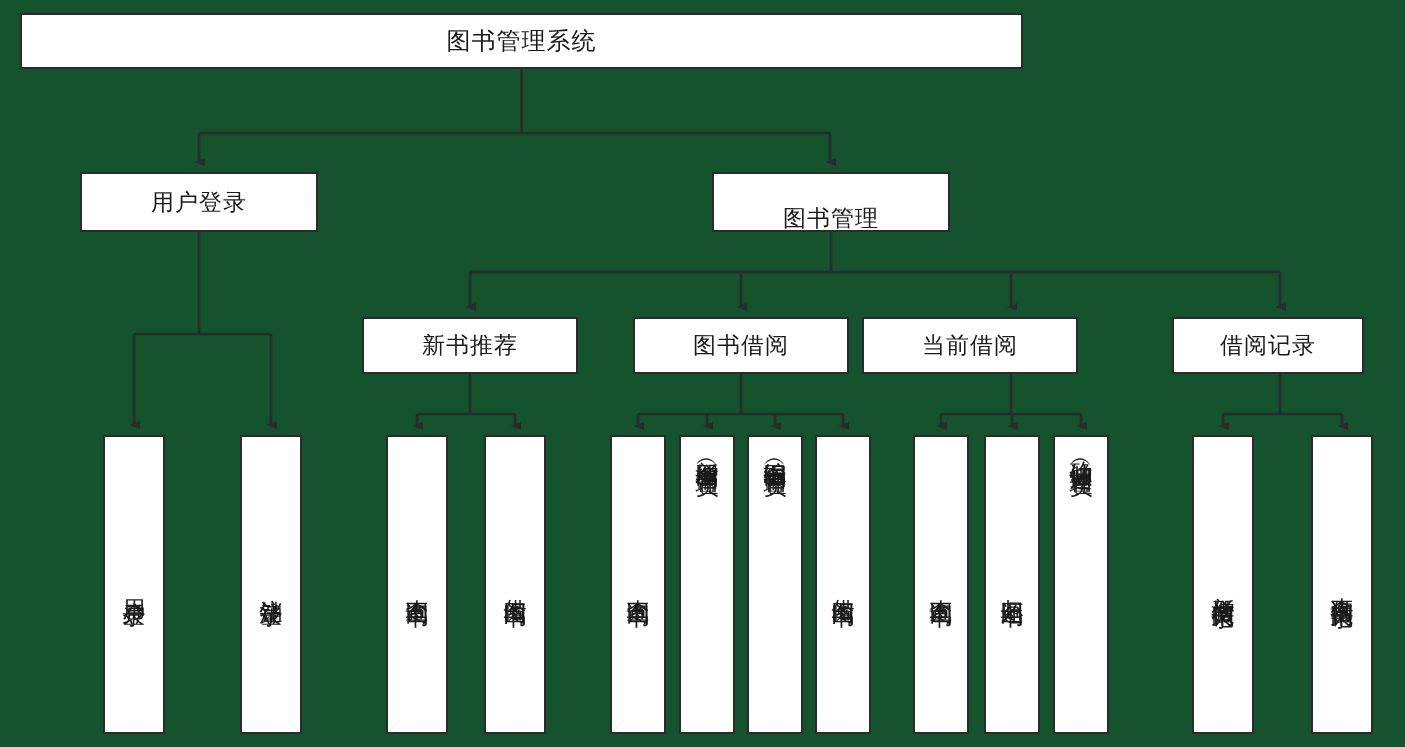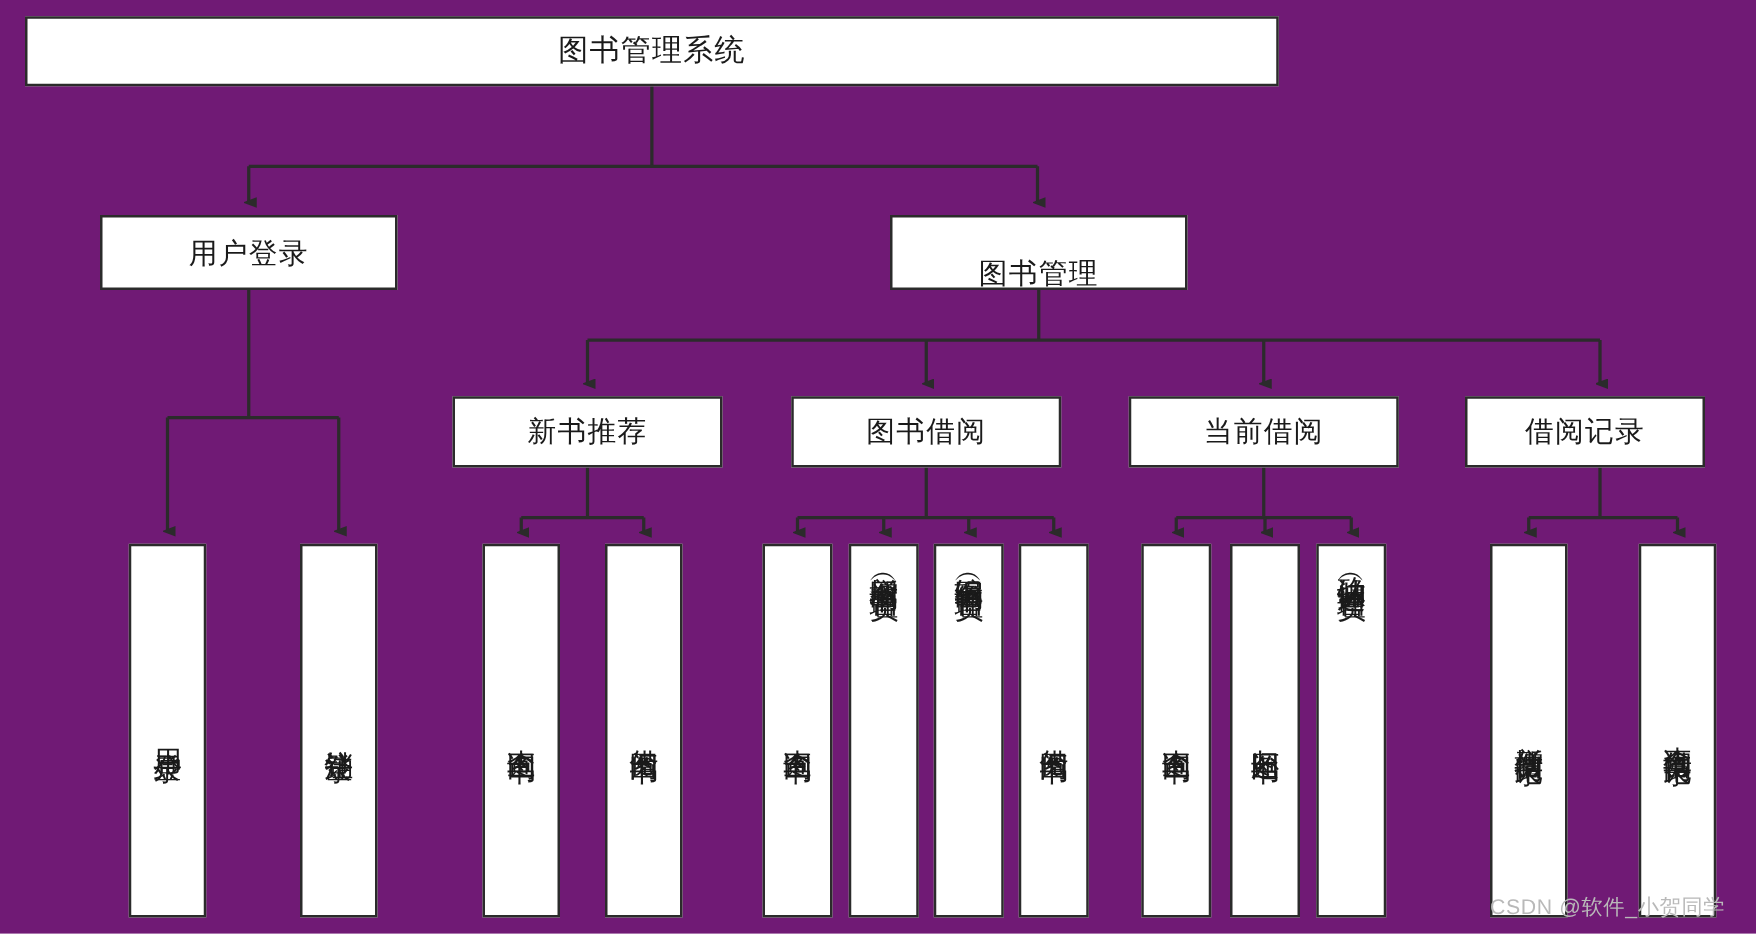--- a/index.html
+++ b/index.html
@@ -8,21 +8,21 @@
     padding: 0;
     background: #ffffff;
   }
   body {
     font-family: "Liberation Sans", "DejaVu Sans", sans-serif;
   }
   #canvas {
     position: relative;
     width: 1405px;
     height: 747px;
-    background: #701a75;
+    background: #14532d;
     overflow: hidden;
   }
   svg.edges {
     position: absolute;
     left: 0;
     top: 0;
     width: 1405px;
     height: 747px;
     pointer-events: none;
   }
@@ -139,21 +139,21 @@
   <div class="node h" style="left:712px; top:172px; width:238px; height:60px;align-items:flex-end;">
     <span class="label-h">图书管理</span>
   </div>
 
   <div class="node h" style="left:362px; top:317px; width:216px; height:57px;">
     <span class="label-h">新书推荐</span>
   </div>
   <div class="node h" style="left:633px; top:317px; width:216px; height:57px;">
     <span class="label-h">图书借阅</span>
   </div>
-  <div class="node h" style="left:903px; top:317px; width:216px; height:57px;">
+  <div class="node h" style="left:862px; top:317px; width:216px; height:57px;">
     <span class="label-h">当前借阅</span>
   </div>
   <div class="node h" style="left:1172px; top:317px; width:192px; height:57px;">
     <span class="label-h">借阅记录</span>
   </div>
 
   <div class="node v center" style="left:103px; top:435px; width:62px; height:299px;">
     <span class="label-v">用户登录</span>
   </div>
   <div class="node v center" style="left:240px; top:435px; width:62px; height:299px;">
@@ -190,15 +190,14 @@
     <span class="label-v">确认归还（管理员）</span>
   </div>
 
   <div class="node v center" style="left:1192px; top:435px; width:62px; height:299px;">
     <span class="label-v">新增借阅记录</span>
   </div>
   <div class="node v center" style="left:1311px; top:435px; width:62px; height:299px;">
     <span class="label-v">查询借阅记录</span>
   </div>
 
-  <div class="watermark" style="left:1192px; top:714px;">CSDN @软件_小贺同学</div>
 
 </div>
 
 </body></html>

